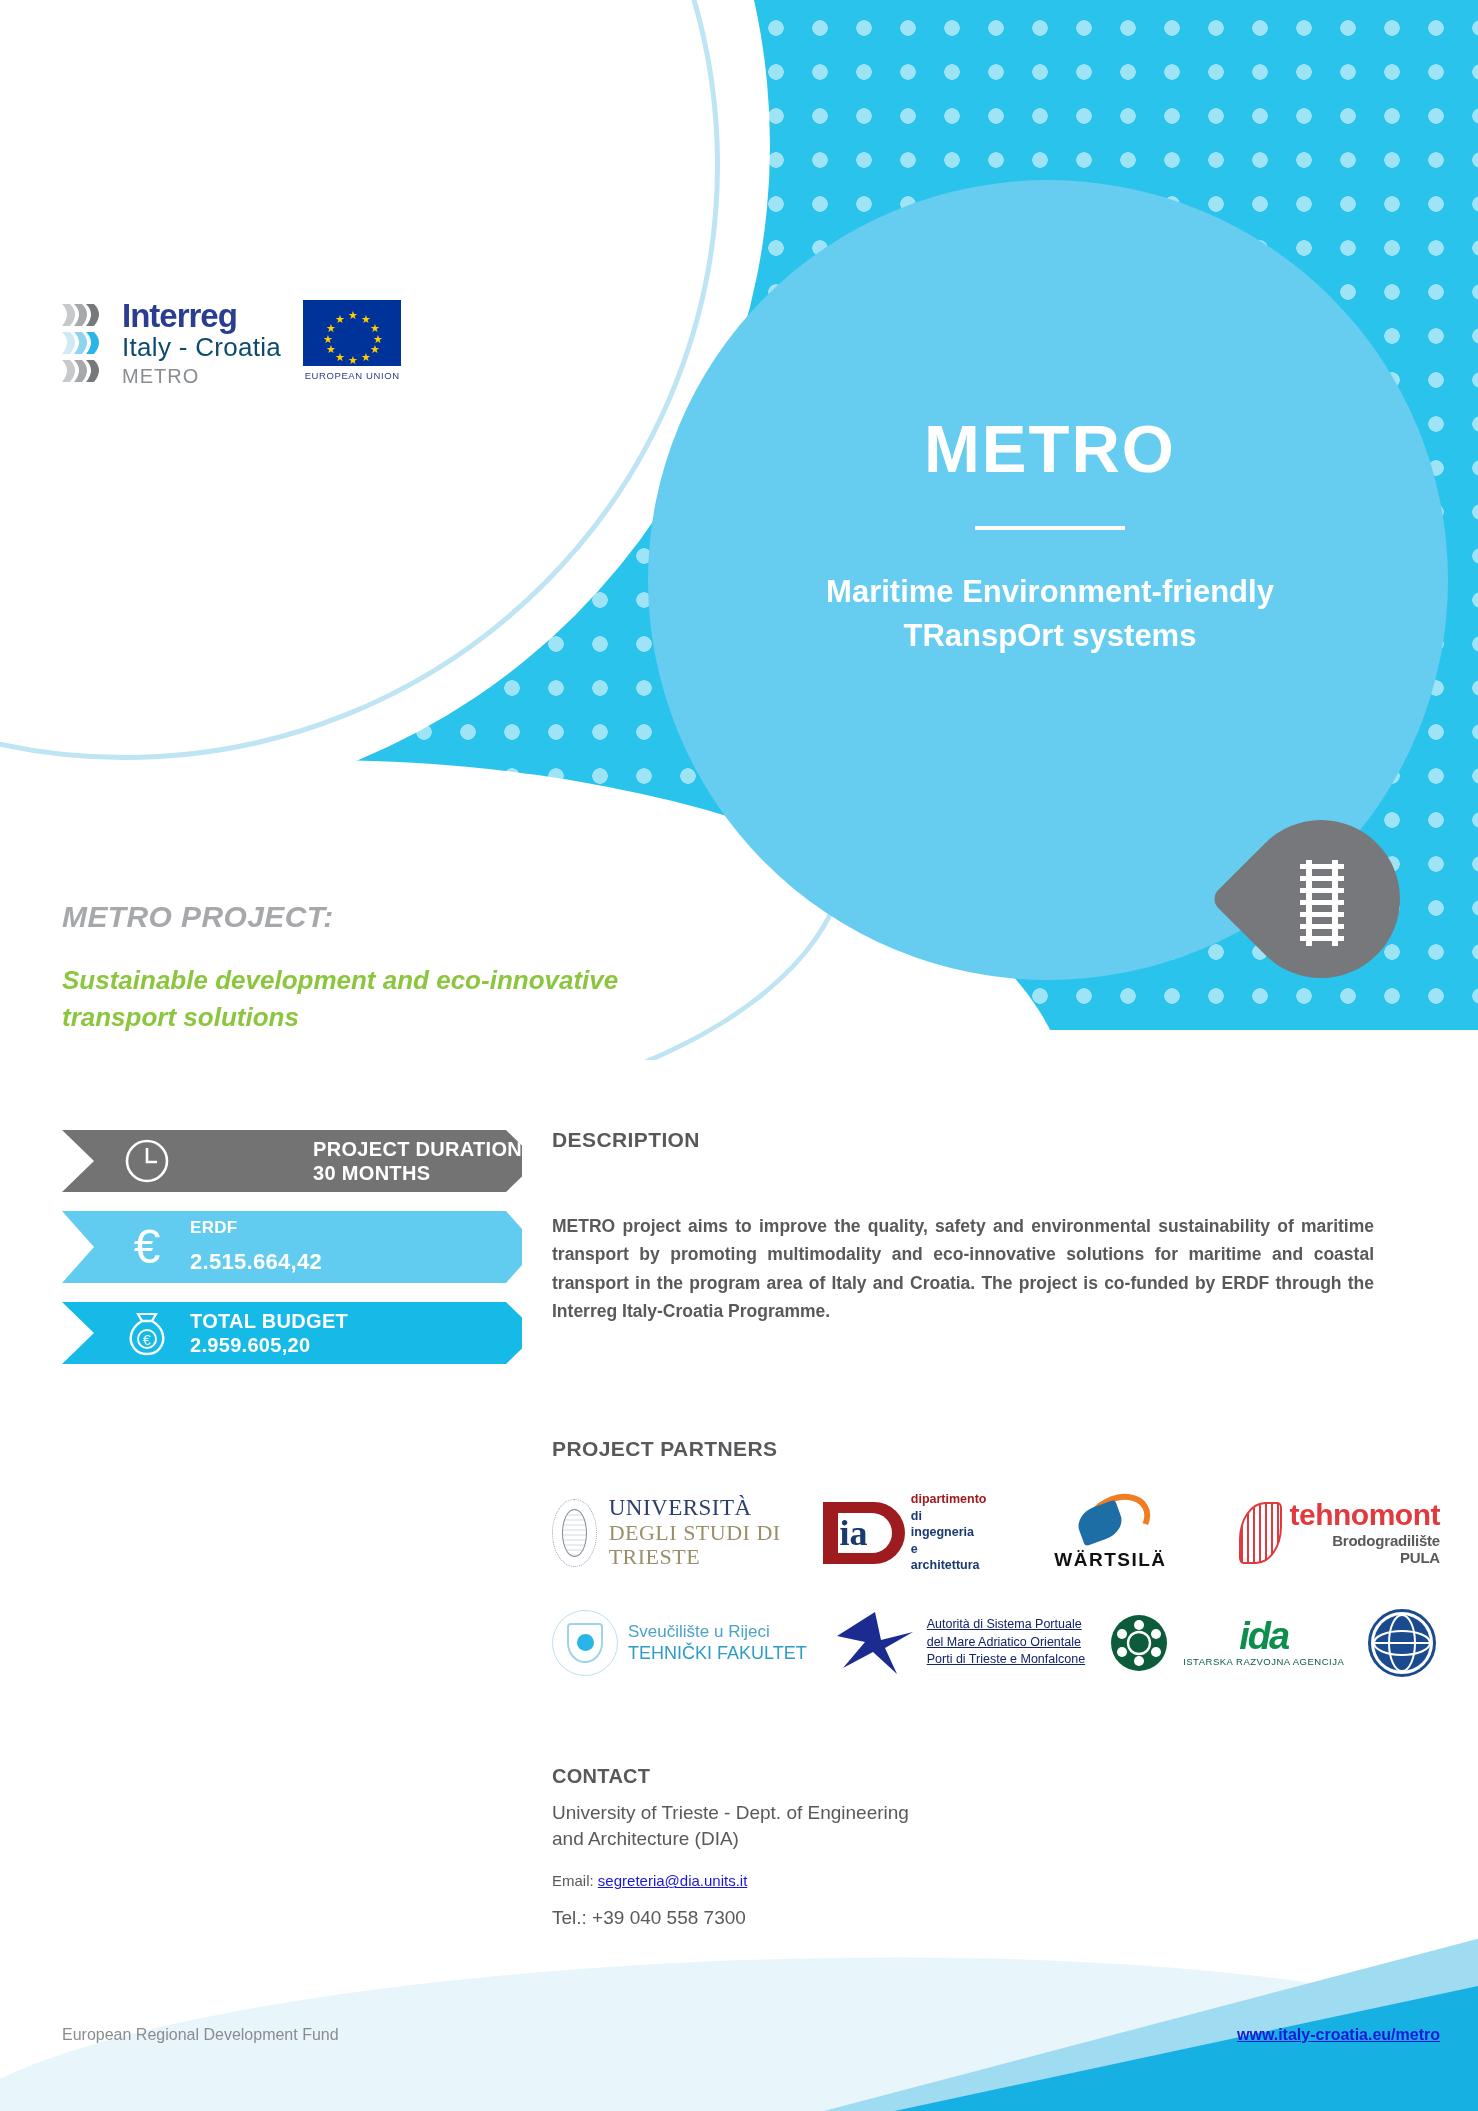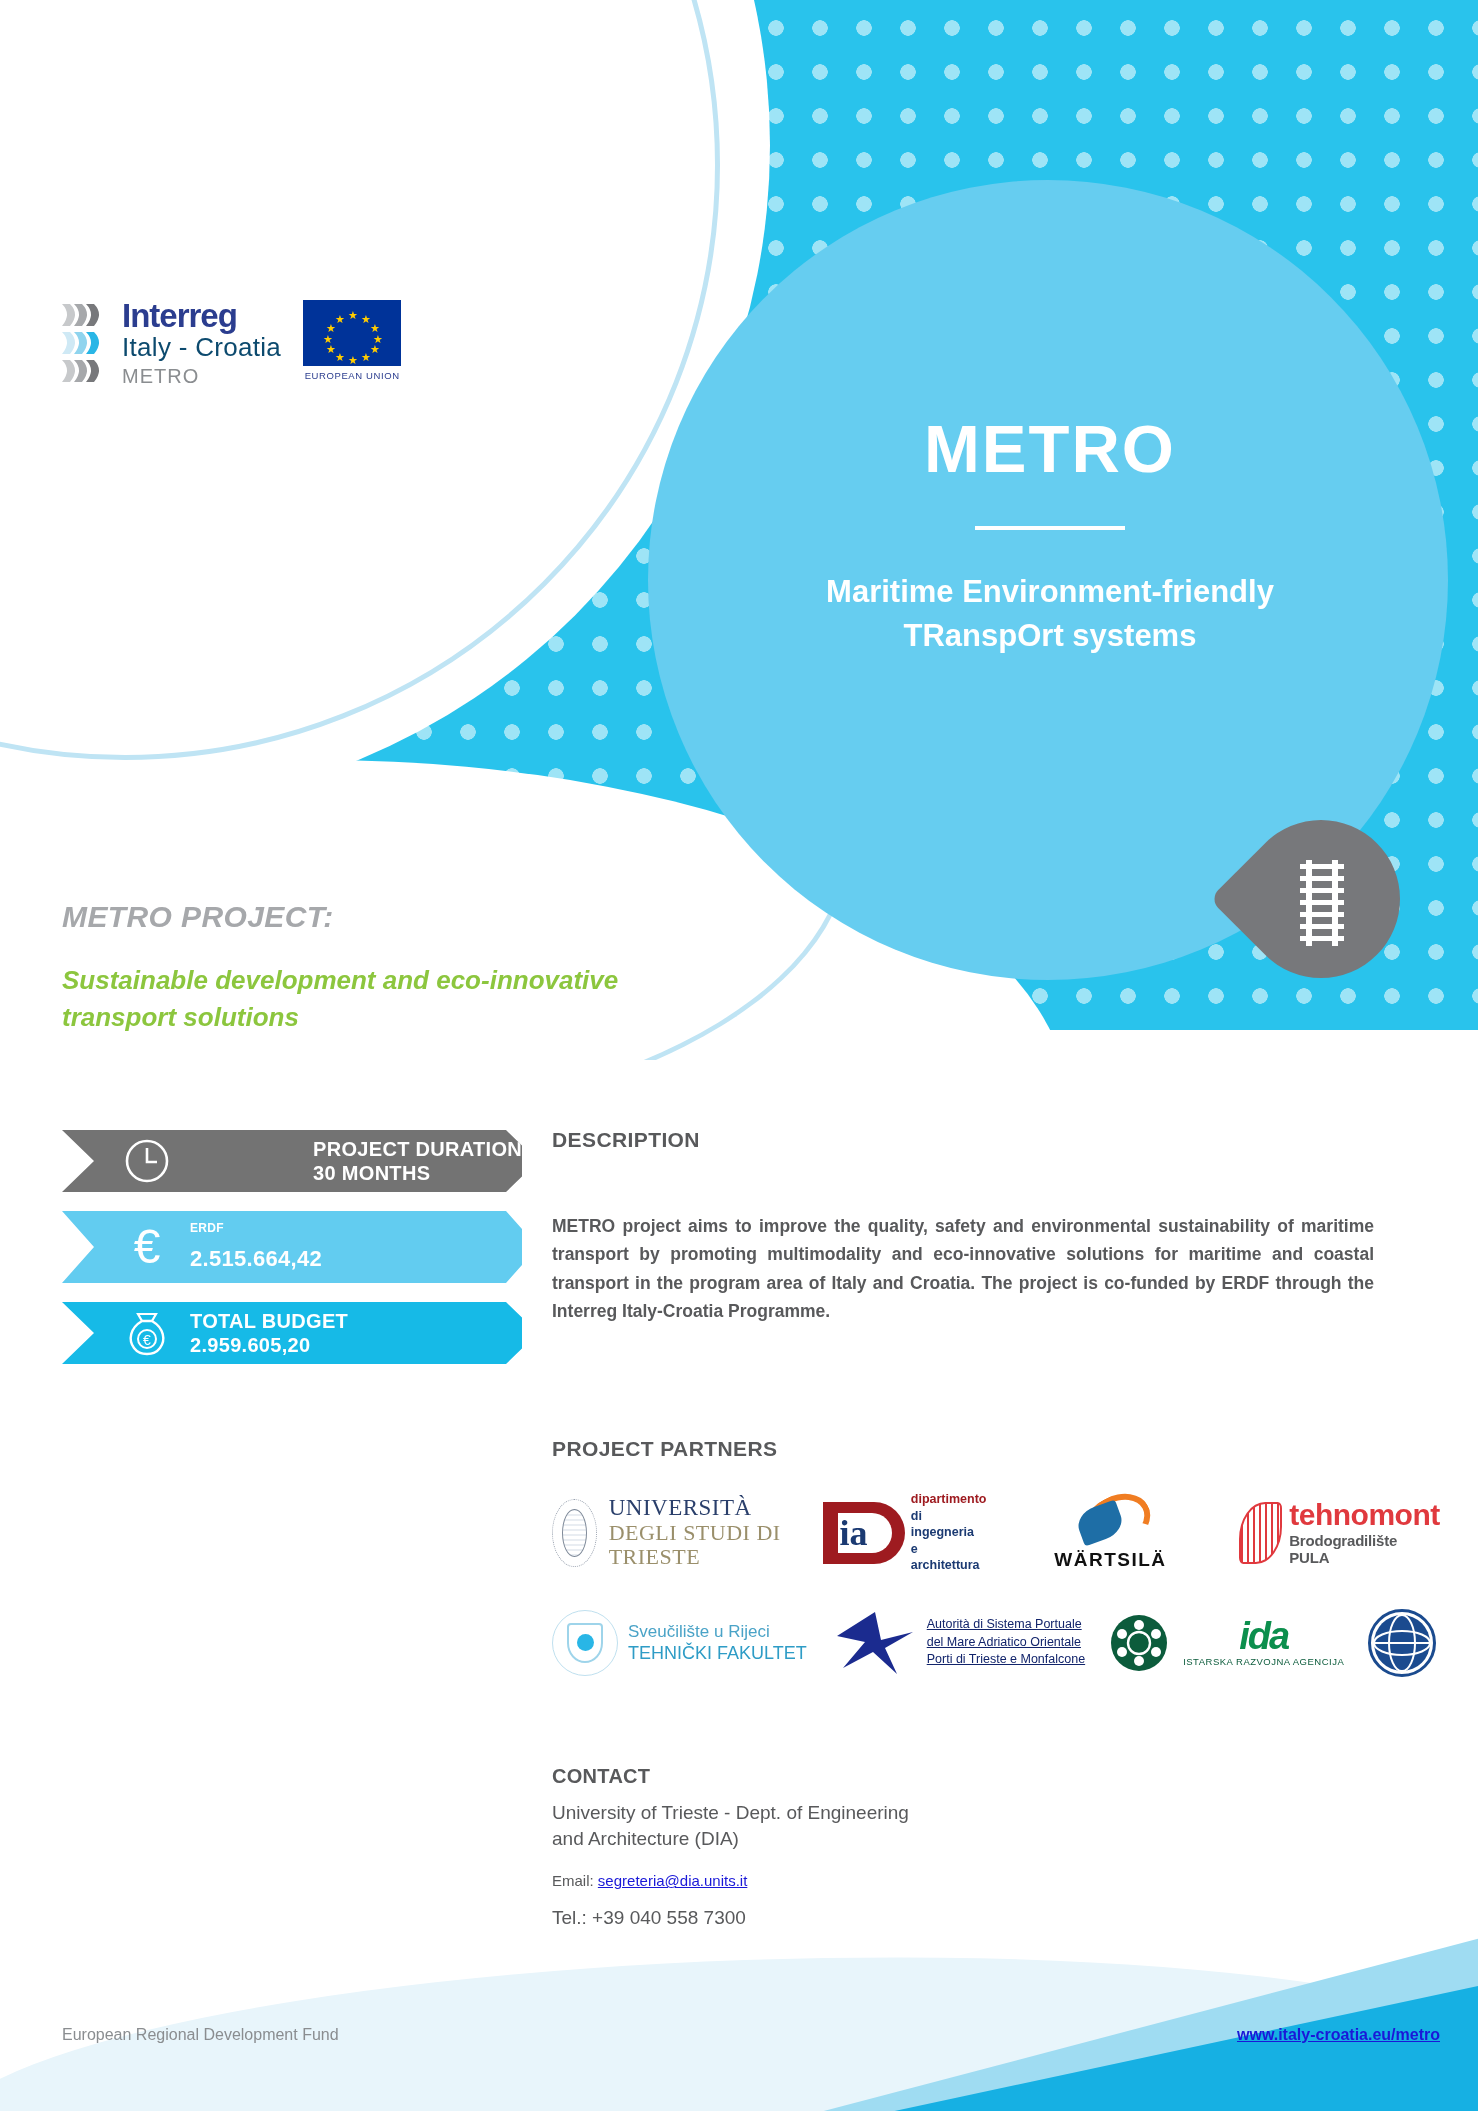--- a/index.html
+++ b/index.html
@@ -45,21 +45,21 @@
             clip-path:polygon(0 0, 444px 0, 476px 50%, 444px 100%, 0 100%, 32px 50%);}
   .b1{background:#737373;height:62px;justify-content:space-between;}
   .b2{background:#62ccf0;height:72px;
     -webkit-clip-path:polygon(0 0, 444px 0, 476px 50%, 444px 100%, 0 100%, 32px 50%);
             clip-path:polygon(0 0, 444px 0, 476px 50%, 444px 100%, 0 100%, 32px 50%);}
   .b3{background:#16bae7;height:62px;}
   .b-ico{width:86px;min-width:86px;display:flex;align-items:center;justify-content:center;margin-left:42px;color:#fff;}
   .b-txt{color:#fff;line-height:1.22;}
   .b-lab{font-size:20px;font-weight:bold;letter-spacing:.3px;}
   .b-val{font-size:20px;font-weight:bold;letter-spacing:.3px;}
-  .b2 .b-lab{font-size:12px;}
+  .b2 .b-lab{font-size:17px;}
   .b2 .b-val{font-size:22px;margin-top:10px;}
 
   
   .rcol{position:absolute;left:552px;top:1128px;width:840px;}
   .sec-head{font-size:21px;font-weight:bold;color:#58595b;letter-spacing:.4px;}
   .desc{margin-top:60px;font-size:17.5px;font-weight:bold;color:#58595b;line-height:1.62;text-align:justify;width:822px;}
 
   .partners-head{position:absolute;left:552px;top:1437px;font-size:21px;font-weight:bold;color:#58595b;letter-spacing:.4px;}
 
   .plogos{position:absolute;left:540px;top:1480px;width:900px;}
@@ -92,21 +92,21 @@
   
   .wart{margin-left:34px;text-align:center;}
   .wart-mark{width:72px;height:52px;position:relative;margin:0 auto;}
   .wart-ring{position:absolute;left:8px;top:2px;width:58px;height:40px;border-radius:50%;
     border:6px solid #f07d22;transform:rotate(-28deg);border-left-color:transparent;border-bottom-color:transparent;}
   .wart-leaf{position:absolute;left:4px;top:12px;width:44px;height:34px;background:#1e6ea6;
     border-radius:50% 10% 50% 10%;transform:rotate(-20deg);}
   .wart-nm{font-size:19px;font-weight:bold;color:#111;letter-spacing:1.5px;margin-top:3px;}
 
   
-  .teh{display:flex;align-items:center;margin-left:40px;}
+  .teh{display:flex;align-items:center;margin-left:40px;text-align:right;}
   .teh-leaf{width:40px;height:58px;background:
     repeating-linear-gradient(90deg,#e0393e 0 2px,#fff 2px 6px);
     border:2px solid #e0393e;border-radius:60% 10% 60% 10%;}
   .teh-txt{margin-left:7px;}
   .teh-t1{font-size:30px;font-weight:bold;color:#e0393e;letter-spacing:-.5px;line-height:1;}
   .teh-t2{font-size:15px;font-weight:bold;color:#58595b;letter-spacing:-.2px;margin-top:2px;}
 
   
   .rij{display:flex;align-items:center;margin-left:12px;}
   .rij-seal{width:64px;height:64px;border-radius:50%;border:1.5px solid #bfe0ef;position:relative;

